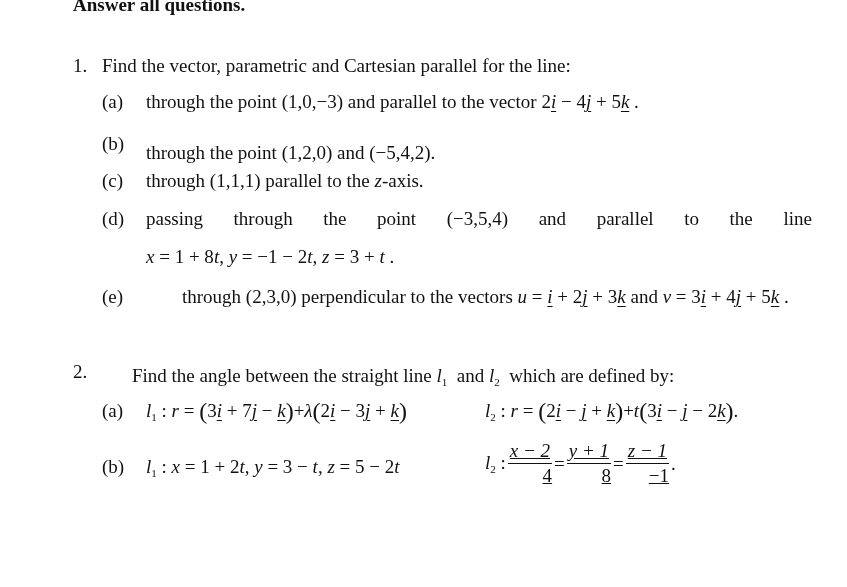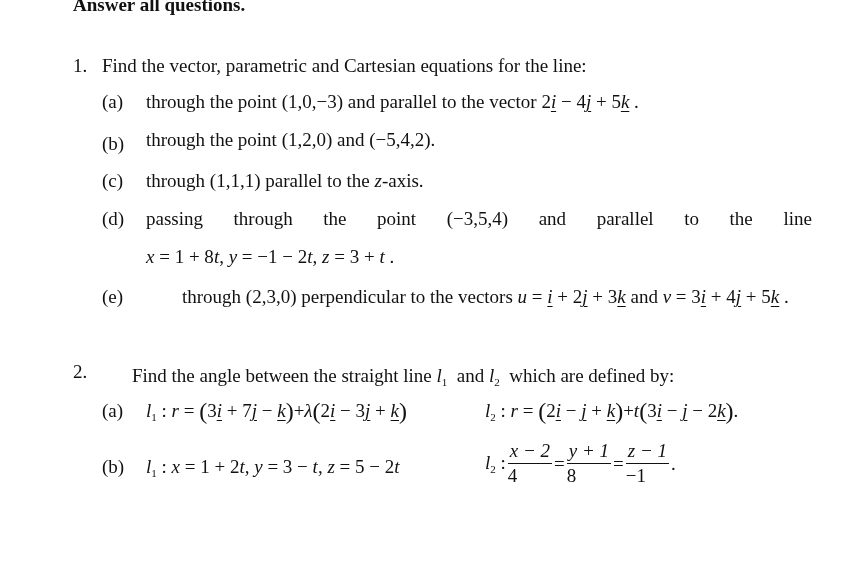--- a/index.html
+++ b/index.html
@@ -20,22 +20,23 @@
     .title {
       font-weight: bold;
       font-size: 19px;
     }
     .m { font-style: italic; }
     .u { text-decoration: underline; text-underline-offset: 3px; text-decoration-thickness: 1px; }
     .sub { font-size: 11px; vertical-align: -4px; font-style: normal; }
     .frac {
       display: inline-block;
       vertical-align: middle;
-      text-align: left;
+      text-align: right;
       margin: 0 2px;
+      text-decoration: underline;
     }
     .frac .num {
       display: block;
       padding: 0 2px 1px 2px;
       border-bottom: 1px solid #111;
       line-height: 22px;
     }
     .frac .den {
       display: block;
       padding-top: 1px;
@@ -47,39 +48,39 @@
       width: 666px;
     }
     .big-paren { font-size: 24px; vertical-align: -2px; }
   </style>
 </head>
 <body>
 
 <div class="abs title" style="left:73px; top:-6px;">Answer all questions.</div>
 
 <div class="abs" style="left:73px; top:55px;">1.</div>
-<div class="abs" style="left:102px; top:55px;">Find the vector, parametric and Cartesian equations for the line:</div>
+<div class="abs" style="left:102px; top:55px;">Find the vector, parametric and Cartesian parallel for the line:</div>
 
 <div class="abs" style="left:102px; top:91px;">(a)</div>
 <div class="abs" style="left:146px; top:91px;text-align:center;">
   <span>through the point</span>
   <span>(1,0,−3)</span>
   <span>and parallel to the vector</span>
   <span>
     <span>2</span><span class="m u">i</span>
     <span>−</span>
     <span>4</span><span class="m u">j</span>
     <span>+</span>
     <span>5</span><span class="m u">k</span>
     <span>.</span>
   </span>
 </div>
 
 <div class="abs" style="left:102px; top:133px;">(b)</div>
-<div class="abs" style="left:146px; top:129px;">
+<div class="abs" style="left:146px; top:142px;">
   <span>through the point</span>
   <span>(1,2,0)</span>
   <span>and</span>
   <span>(−5,4,2)</span><span>.</span>
 </div>
 
 <div class="abs" style="left:102px; top:170px;">(c)</div>
 <div class="abs" style="left:146px; top:170px;">
   <span>through</span>
   <span>(1,1,1)</span>

